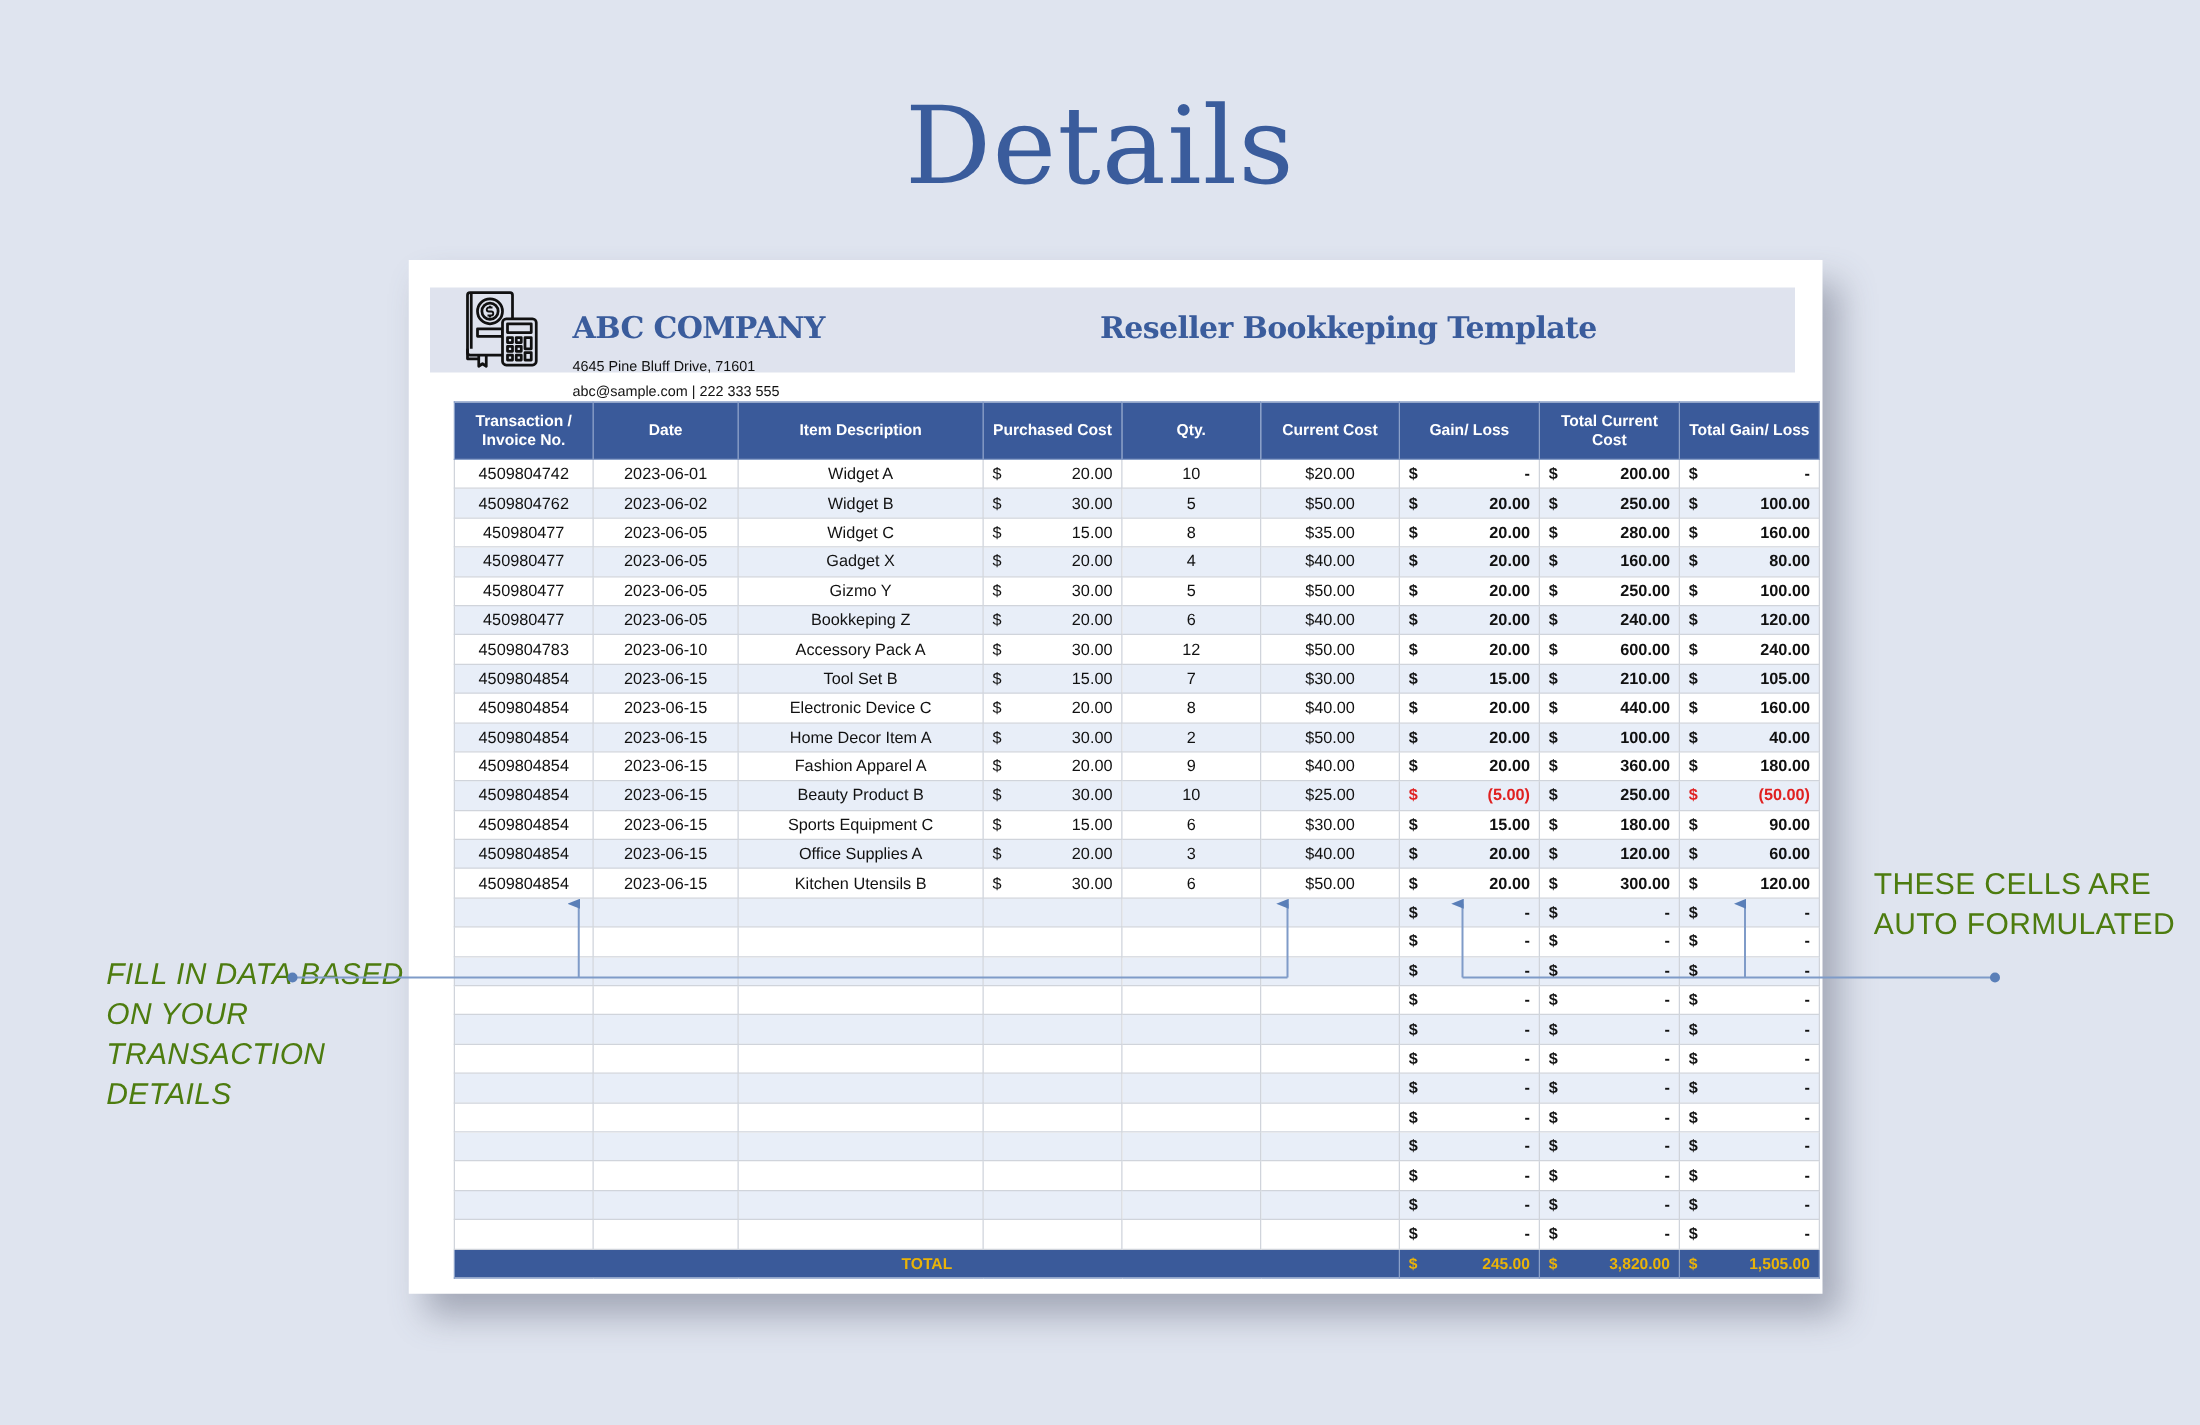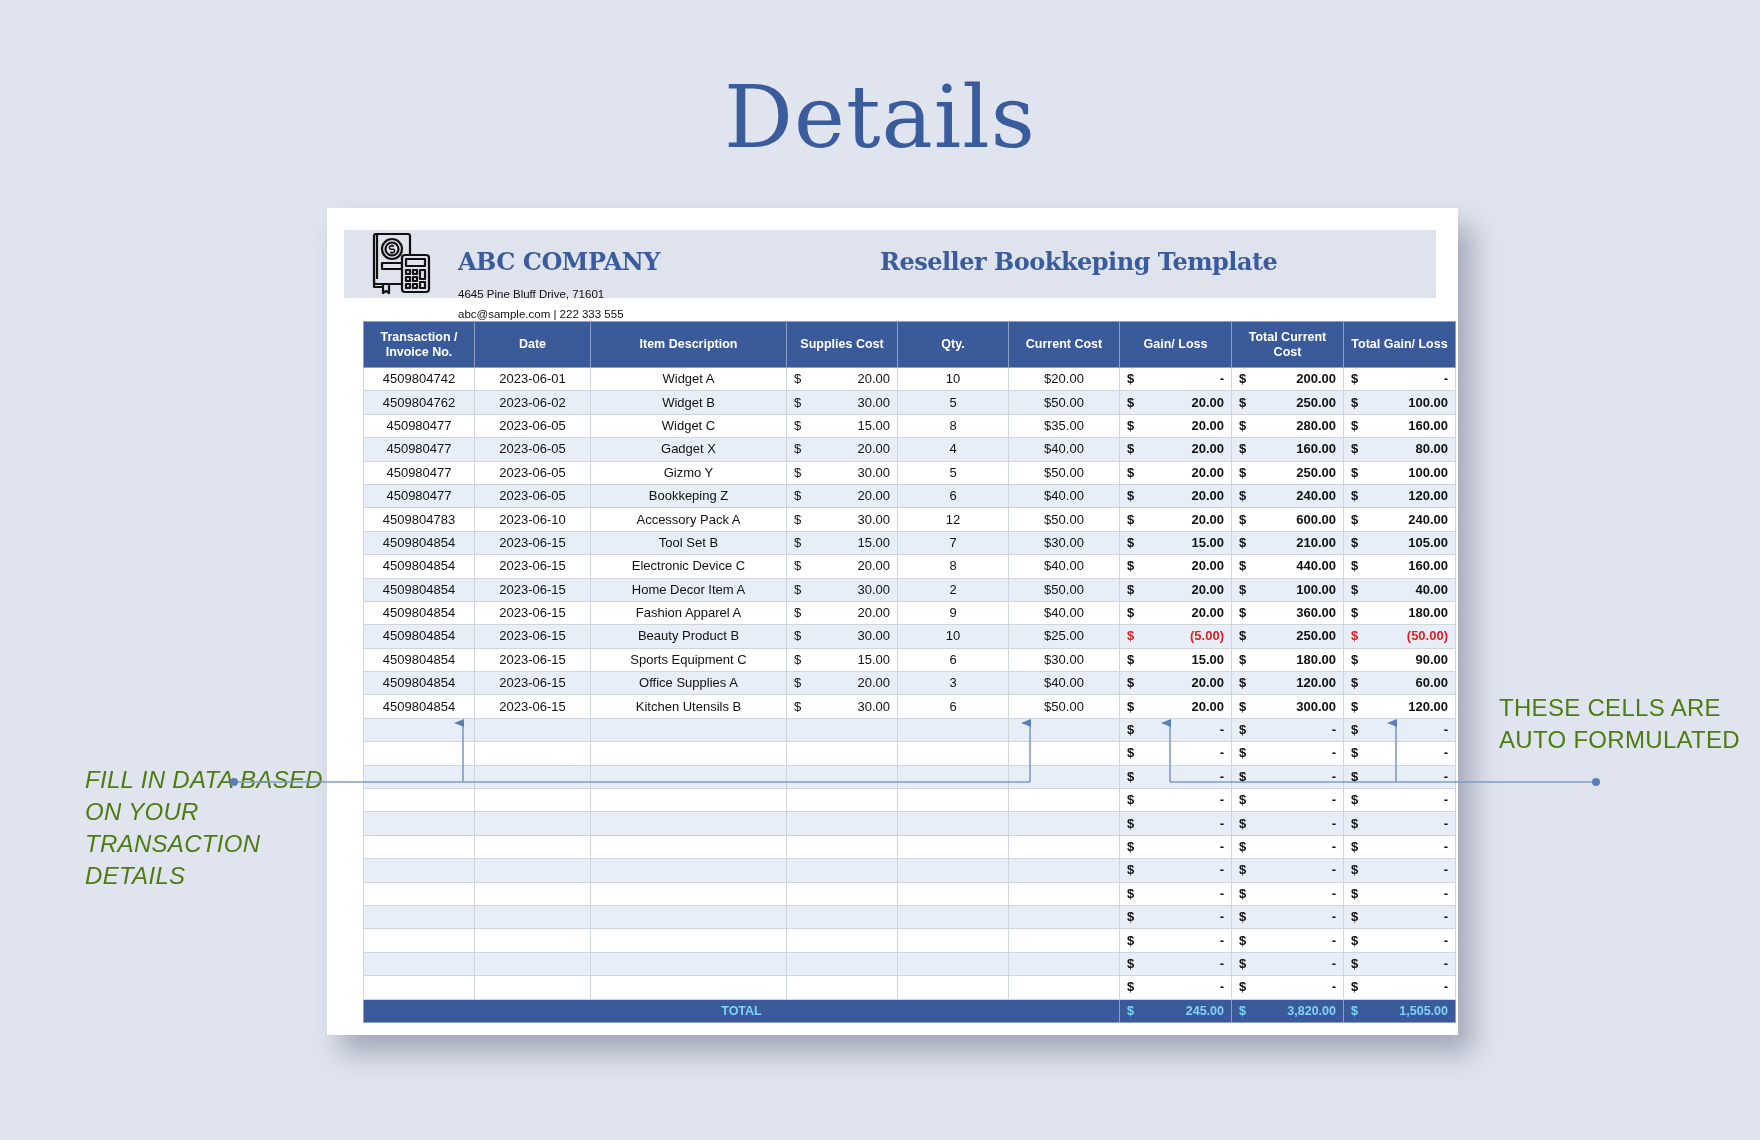--- a/index.html
+++ b/index.html
@@ -53,21 +53,21 @@
     height:22.4px; padding:0 7px; border:1px solid #d0d4db;
     white-space:nowrap; overflow:hidden; vertical-align:middle; line-height:14px;
   }
   table.ledger tr.alt td { background:#e8eef8; }
   table.ledger tr.row td { background:#ffffff; }
   .c { text-align:center; }
   .money { display:flex; justify-content:space-between; }
   .money.bold { font-weight:bold; }
   .neg { color:#e02020; }
   table.ledger tr.total td {
-    background:#3a5a9a; color:#7dd3fc; font-weight:bold; height:22px;
+    background:#3a5a9a; color:#eab308; font-weight:bold; height:22px;
     border:1px solid #8aa0c8; font-size:12.5px;
   }
   .annot {
     position:absolute; font-size:24px; color:#4d7c0f; line-height:32px;
     letter-spacing:0.3px; white-space:nowrap;
   }
   .annot-left { left:85px; top:764px;font-style:italic; }
   .annot-right { left:1499px; top:692px; }
   svg.overlay { position:absolute; left:0; top:0; width:1760px; height:1140px; pointer-events:none; }
 </style>
@@ -118,21 +118,21 @@
       <col style="width:111px">
     <col style="width:112px">
       <col style="width:112px">
       <col style="width:112px">
   </colgroup>
   <thead>
     <tr>
       <th>Transaction / Invoice No.</th>
       <th>Date</th>
       <th>Item Description</th>
-      <th>Supplies Cost</th>
+      <th>Purchased Cost</th>
       <th>Qty.</th>
       <th>Current Cost</th>
       <th>Gain/ Loss</th>
       <th>Total Current Cost</th>
       <th>Total Gain/ Loss</th>
     </tr>
   </thead>
   <tbody id="ledger-body">
       <tr class="row">
         <td class="c">4509804742</td>

